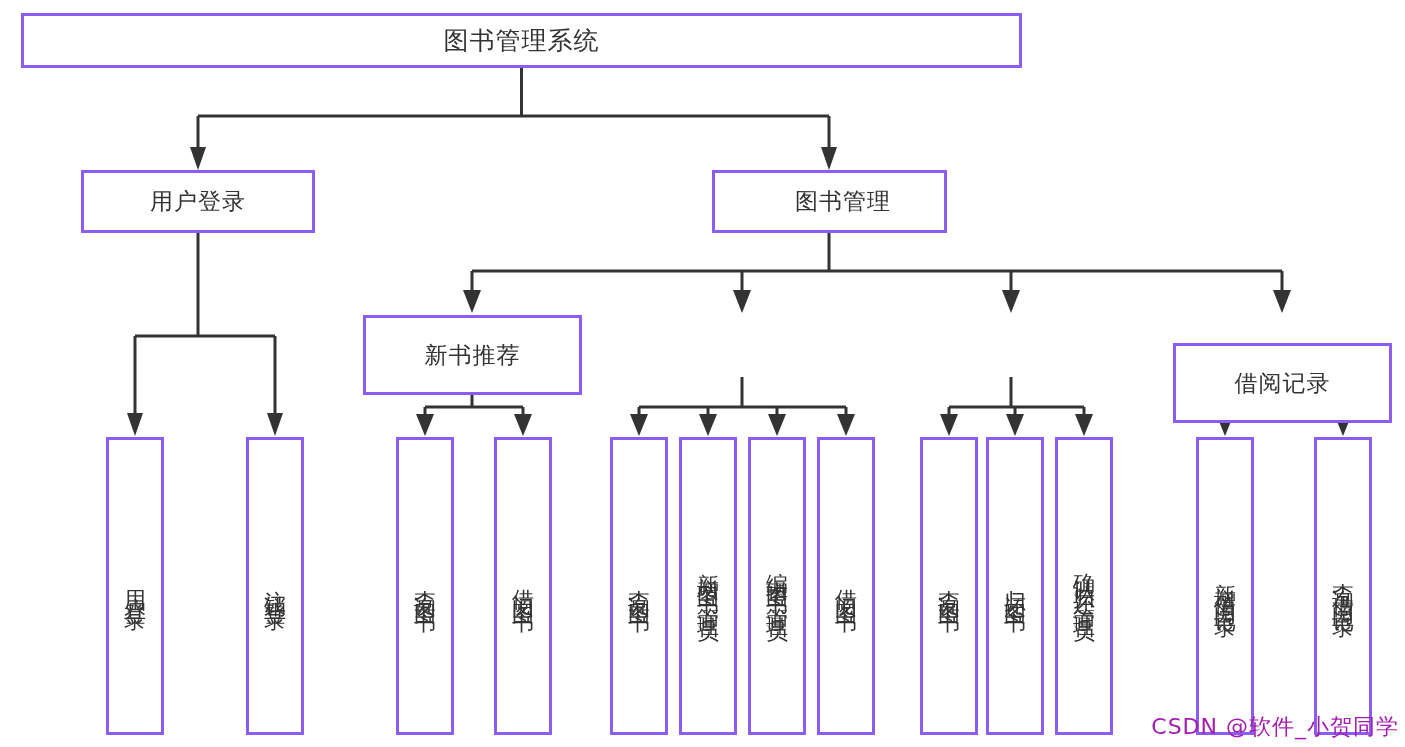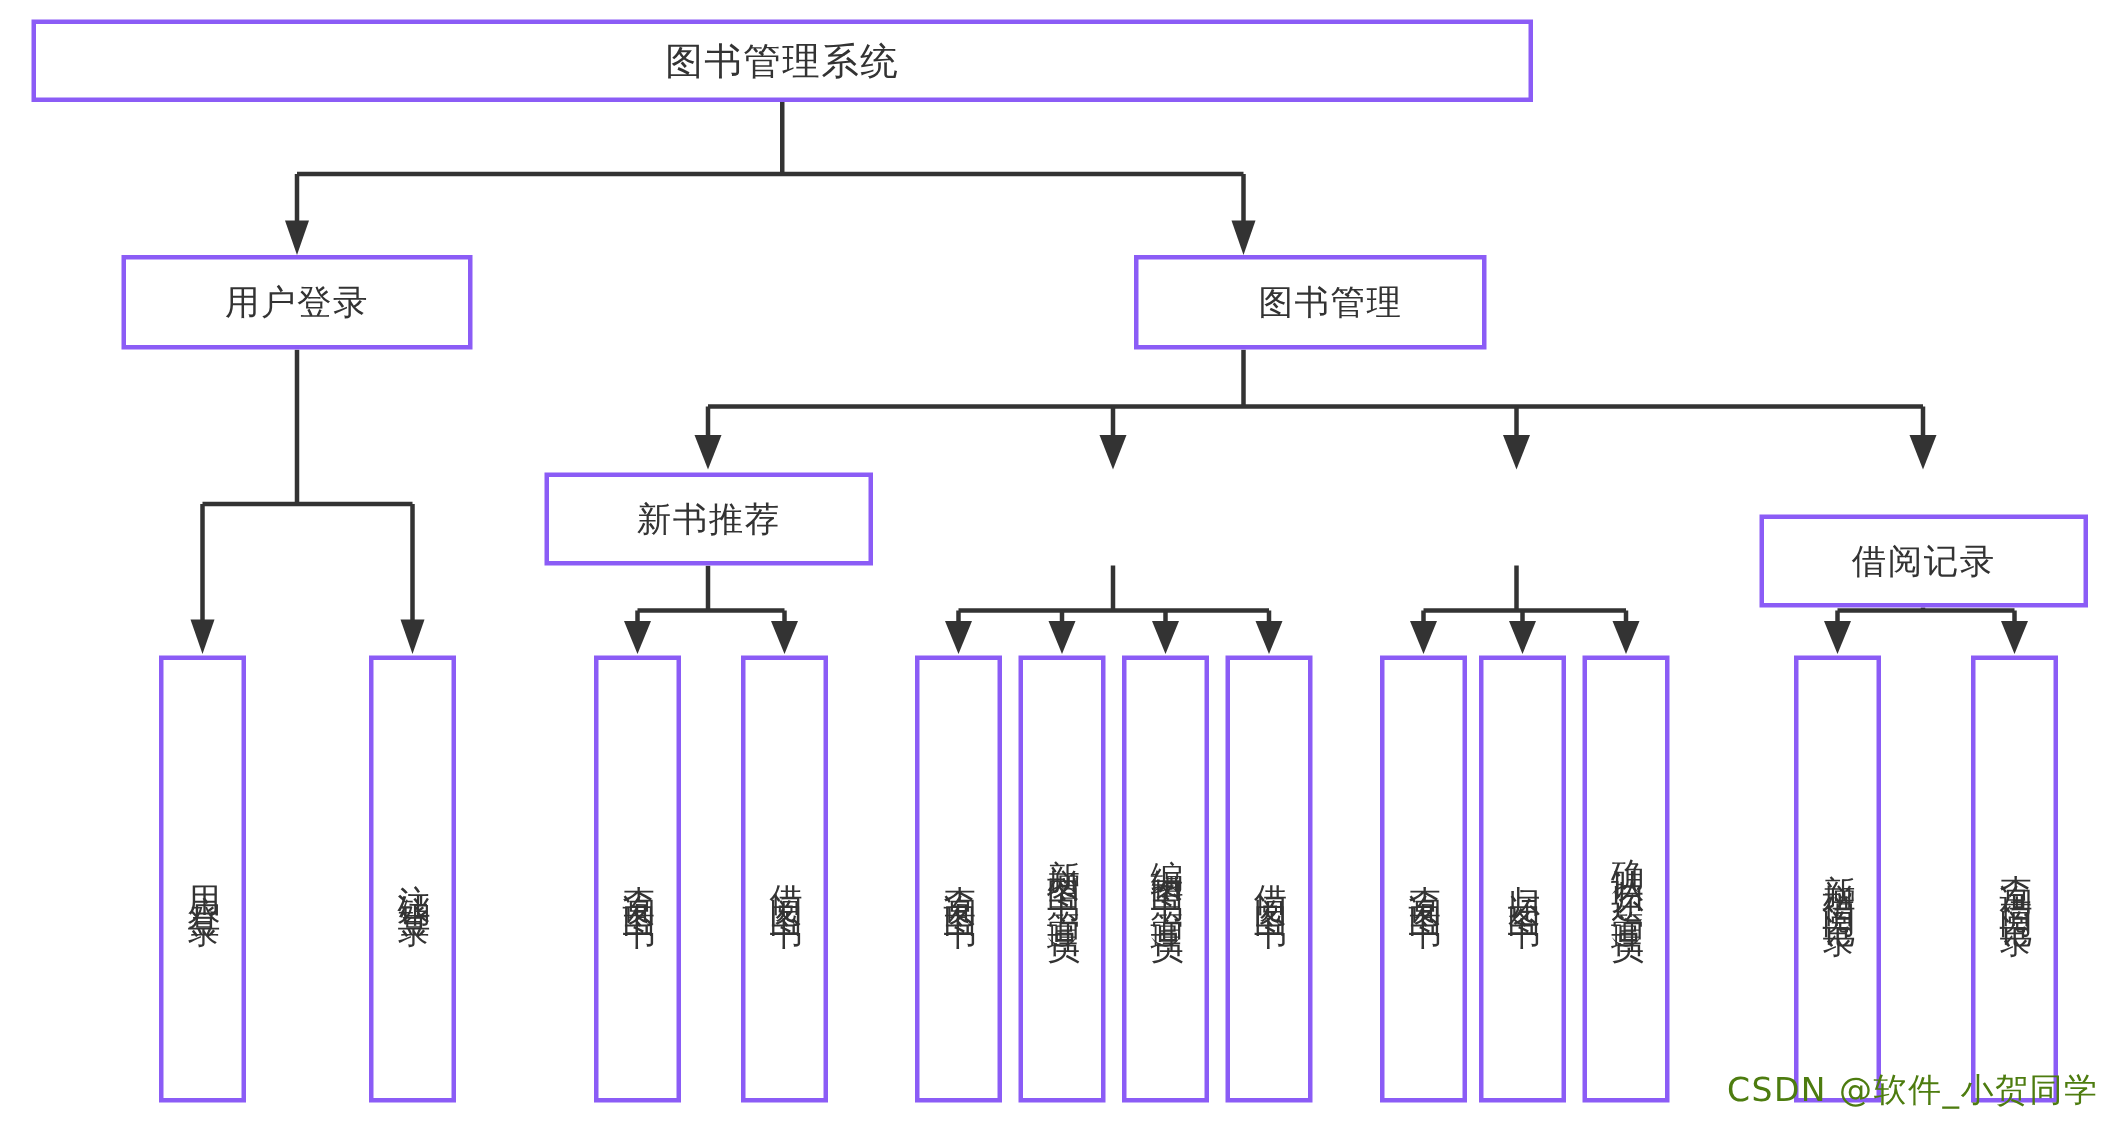--- a/index.html
+++ b/index.html
@@ -22,22 +22,22 @@
     border: 3px solid #8b5cf6;
     background: #ffffff;
     display: flex;
     align-items: center;
     justify-content: center;
     color: #333333;
   }
   .root-box   { left: 21px;  top: 13px;  width: 1001px; height: 55px; }
   .l2-box     { top: 170px;  height: 63px; }
   .l2-a       { left: 81px;  width: 234px; }
-  .l2-b       { left: 756px; width: 235px; padding-left: 27px; }
-  .l3-box     { top: 315px;  height: 62px; width: 219px; }
+  .l2-b       { left: 712px; width: 235px; padding-left: 27px; }
+  .l3-box     { top: 315px;  height: 80px; width: 219px; }
   .l3-0       { left: 363px; }
   .l3-1       { left: 633px; }
   .l3-2       { left: 902px; }
   .l3-3       { left: 1173px; margin-top: 28px; }
   .leaf       { top: 437px;  width: 58px; height: 298px; }
   .root-box span, .l2-box span, .l3-box span {
     font-size: 23px;
     letter-spacing: 1px;
     white-space: nowrap;
   }
@@ -47,21 +47,21 @@
     text-orientation: mixed;
     font-size: 22px;
     letter-spacing: 7px;
     line-height: 1;
   }
   .watermark {
     position: absolute;
     right: 6px;
     bottom: 5px;
     font-size: 22px;
-    color: #4d7c0f;
+    color: #a21caf;
     letter-spacing: 1px;
     white-space: nowrap;
   }
 </style>
 </head>
 <body>
 
 <div id="canvas">
 
   <svg id="connectors" viewBox="0 0 1405 747" xmlns="http://www.w3.org/2000/svg">

